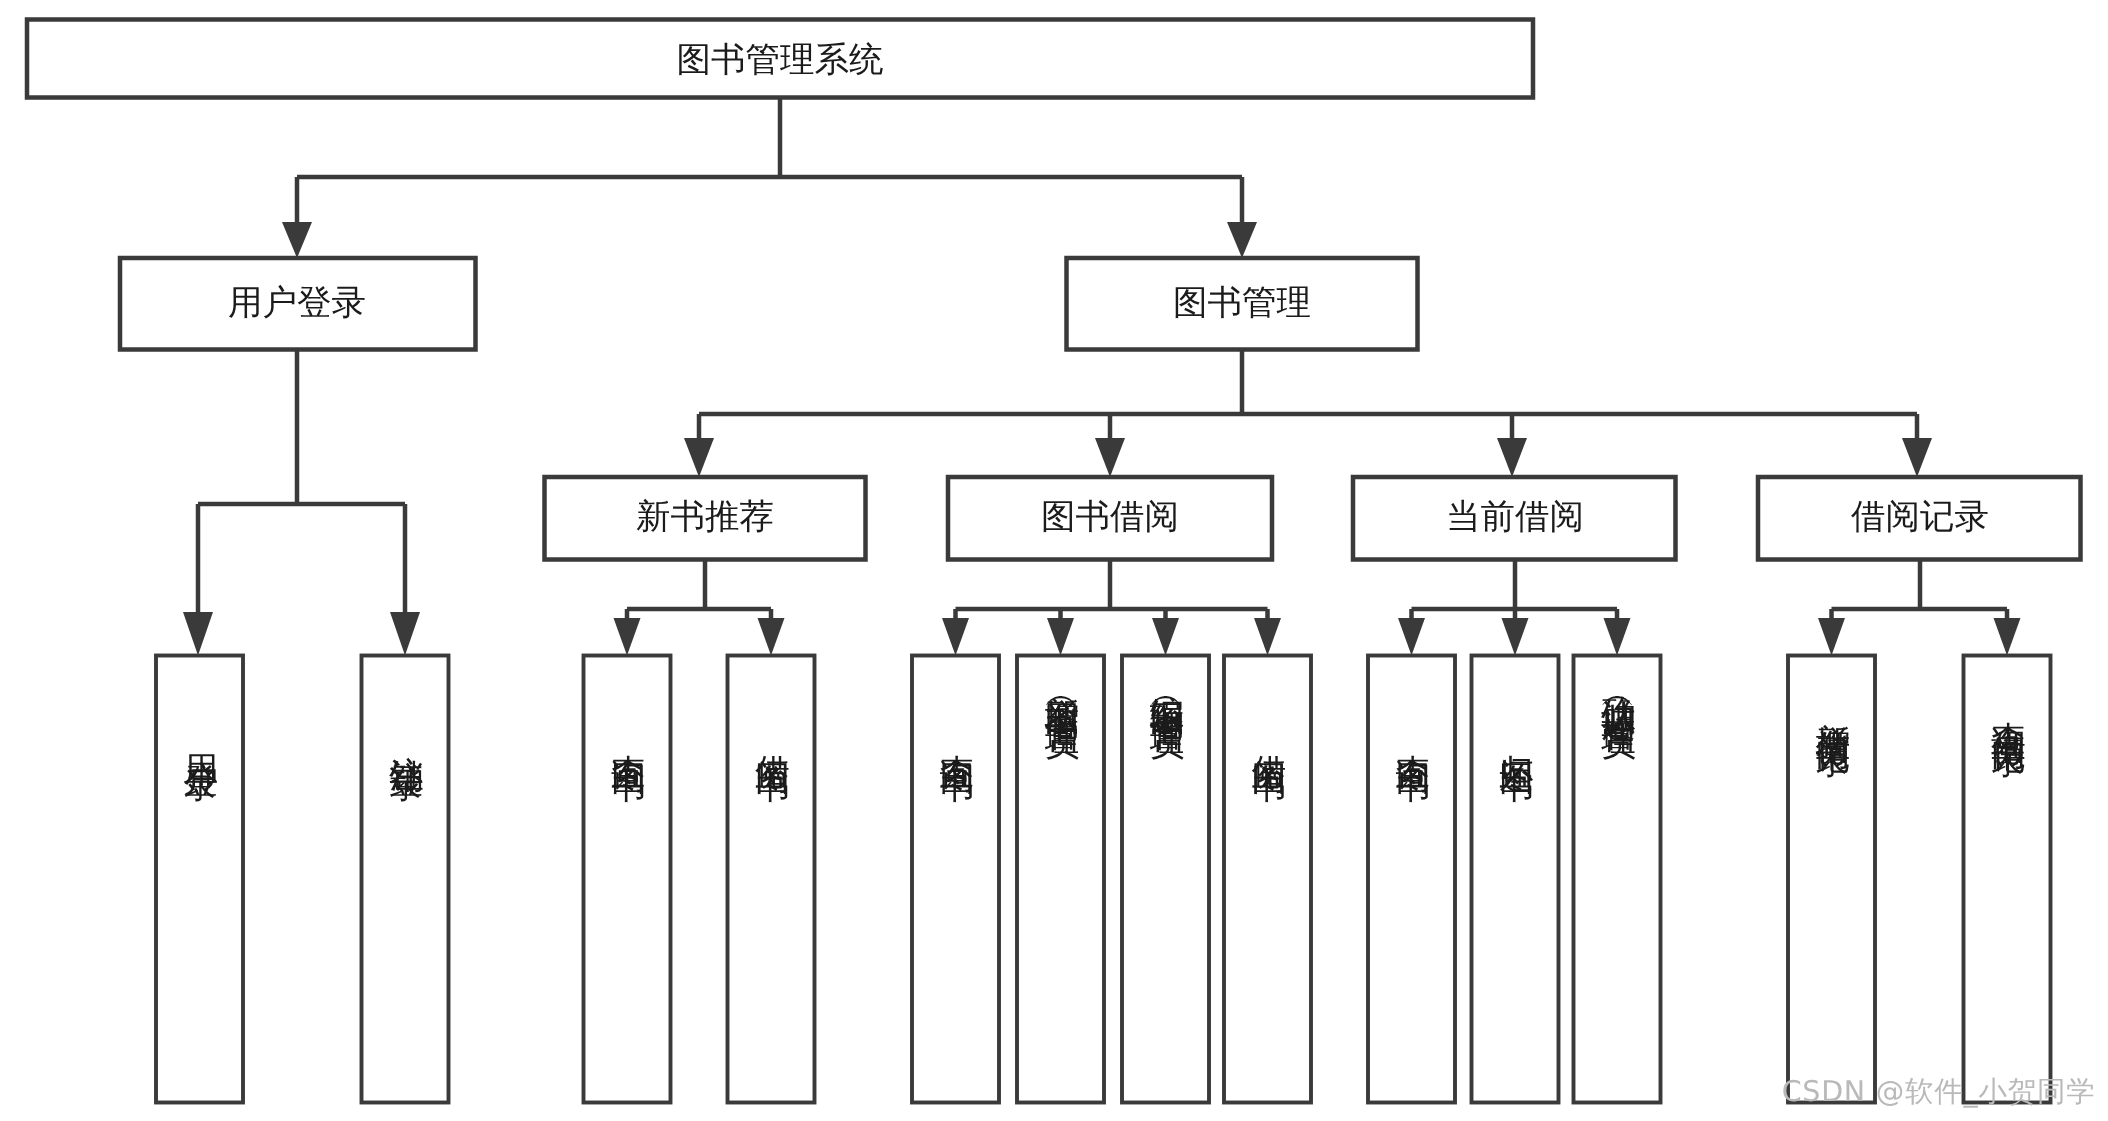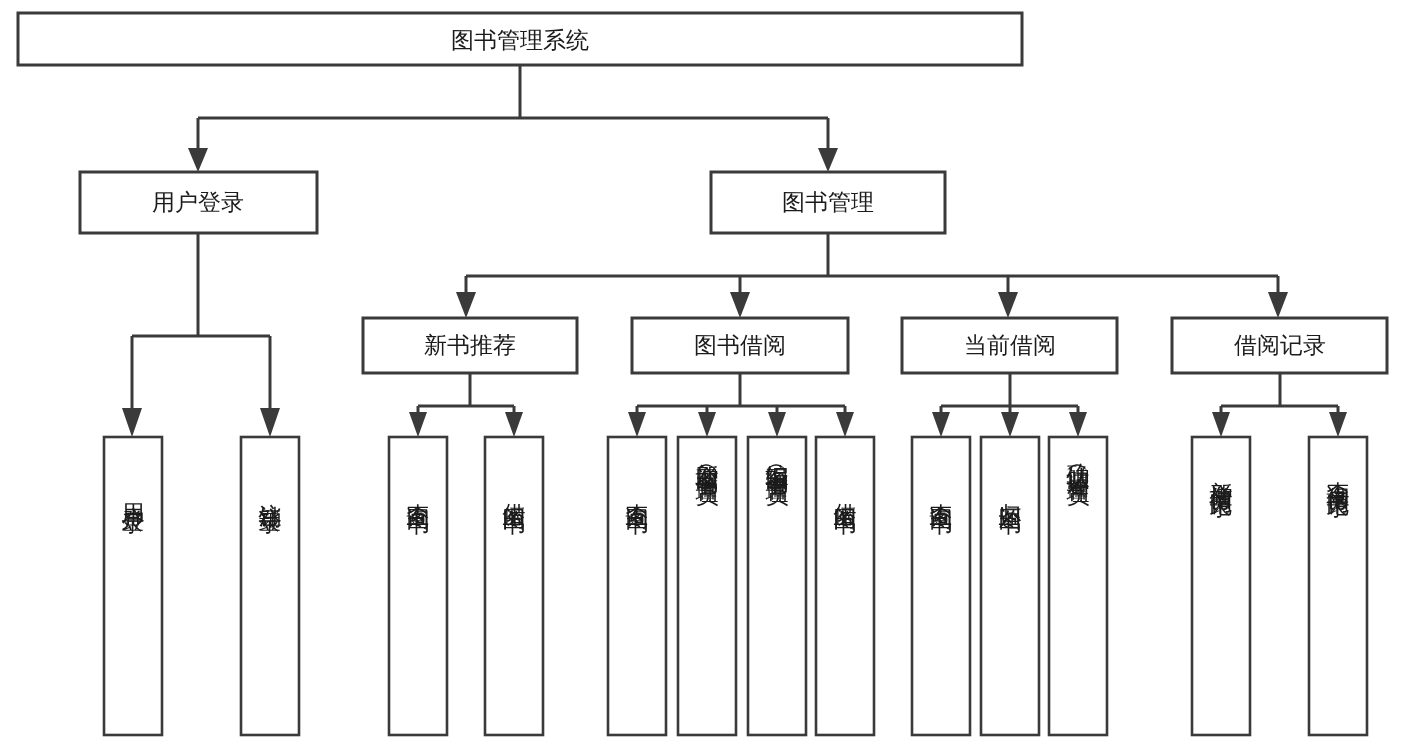--- a/index.html
+++ b/index.html
@@ -243,14 +243,15 @@
   </div>
 
   <div class="leaf-html" style="left:1192px; top:437px; width:58px; height:298px; padding-top:26px;">
     <span class="leaf-vert-text">新增借阅记录</span>
   </div>
 
   <div class="leaf-html" style="left:1309px; top:437px; width:58px; height:298px; padding-top:26px;">
     <span class="leaf-vert-text">查询借阅记录</span>
   </div>
 
+  <div class="watermark">CSDN @软件_小贺同学</div>
 
 </div>
 
 </body></html>

